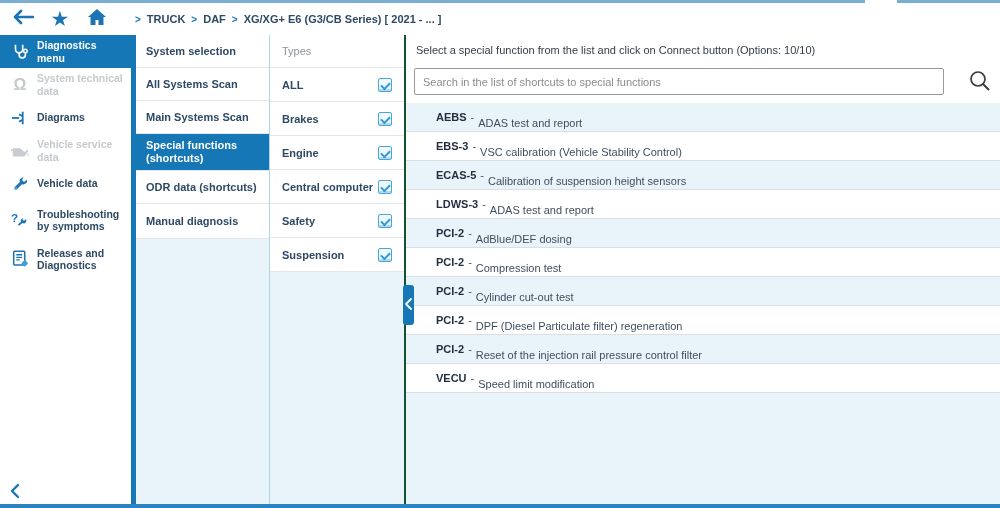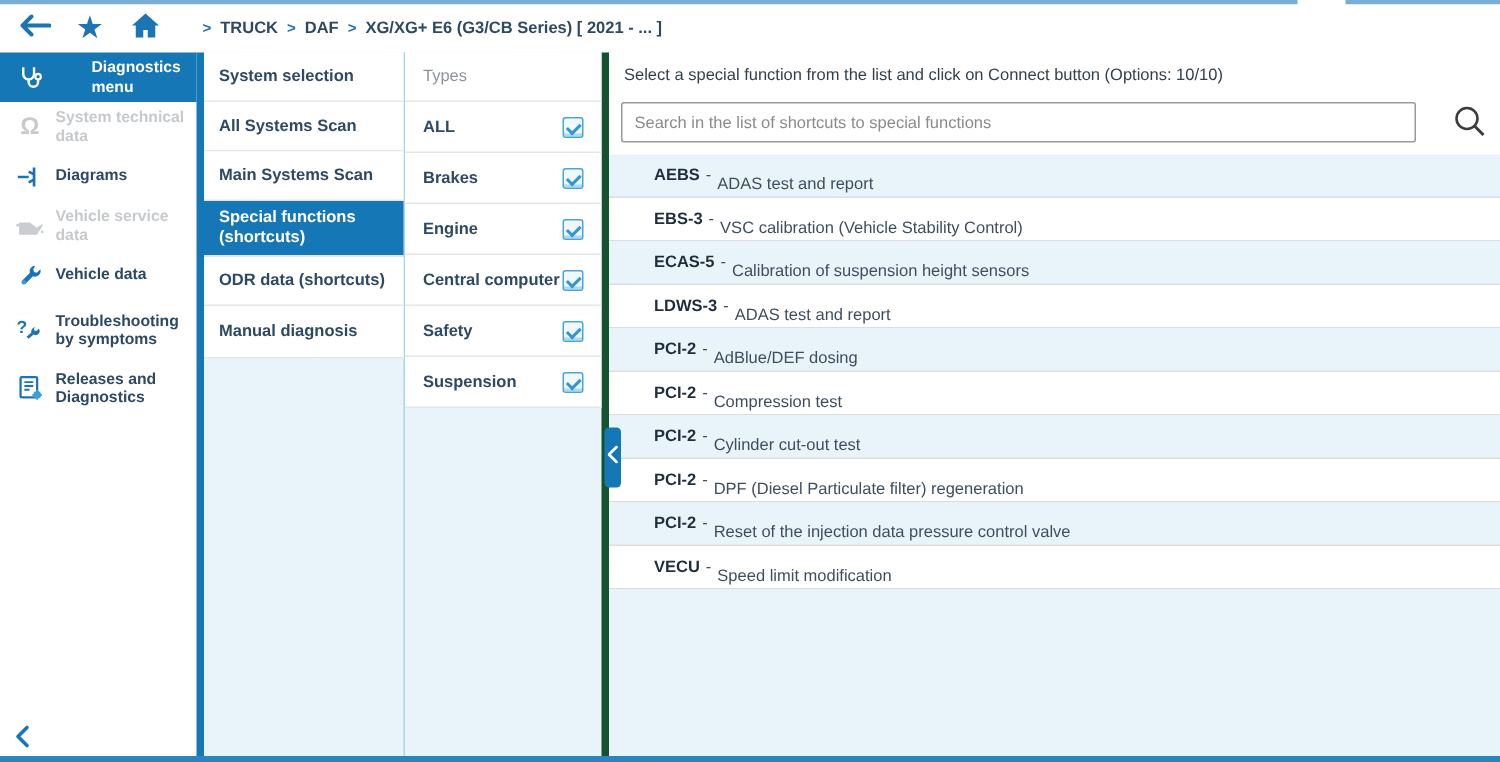--- a/index.html
+++ b/index.html
@@ -26,39 +26,39 @@
   .bc-sep { color:#1c74b4; font-size:10px; }
 
   
   .sidebar { position:absolute; left:0; top:35px; width:131px; height:469px; background:#fff; }
   .side-item { display:flex; align-items:center; height:33px; padding:0 4px 0 7px; cursor:pointer; }
   .side-item.two-line { height:40px; }
   .side-item.h38 { height:38px; }
   .side-item .icon-box { width:26px; min-width:26px; display:flex; align-items:center; justify-content:center; }
   .side-label { font-size:10.5px; font-weight:bold; color:#2e4964; line-height:1.18; padding-left:4px; }
   .side-item.selected { background:#1577b5; }
-  .side-item.selected .side-label { color:#fff;margin-left:24px; }
+  .side-item.selected .side-label { color:#fff; }
   .side-item.disabled .side-label { color:#c6cacd; }
   .glyph.omega::before { content:"\03A9"; font-size:16px; font-weight:bold; color:#c6cacd; }
   .side-collapse { position:absolute; left:10px; top:448px; cursor:pointer; }
 
   
   .vbar { position:absolute; left:131px; top:35px; width:5px; height:469px; background:#1577b5; }
 
   
   .col2 { position:absolute; left:136px; top:35px; width:134px; height:469px;
           background:#e8f4fa; border-right:1px solid #a9d6ec; }
   .menu-row { height:33px; display:flex; align-items:center; padding:0 10px; background:#fff;
               border-bottom:1px solid #e4e6e8; font-size:11px; font-weight:bold; color:#2e4964; cursor:pointer; }
   .menu-row.selected { background:#1577b5; color:#fff; height:37px; line-height:1.2; }
   .menu-row.h35 { height:35px; }
 
   
   .col3 { position:absolute; left:270px; top:35px; width:136px; height:469px;
-          background:#e8f4fa; border-right:5px solid #14532d; }
+          background:#e8f4fa; border-right:2px solid #14532d; }
   .types-header { height:33px; display:flex; align-items:center; padding:0 12px; background:#fff;
                   border-bottom:1px solid #e4e6e8; font-size:11px; color:#8d9399; }
   .type-row { height:34px; display:flex; align-items:center; justify-content:space-between;
               padding:0 12px; background:#fff; border-bottom:1px solid #e4e6e8;
               font-size:11px; font-weight:bold; color:#2e4964; cursor:pointer; }
   .checkbox { width:14px; height:14px; border:1px solid #4aa6d8; border-radius:2px;
               background:#eef8fd; position:relative; cursor:pointer;
               box-shadow: inset 0 -2px 0 rgba(60,160,215,.35); }
   .checkbox::after { content:""; position:absolute; left:2px; top:3px; width:7px; height:4px;
                      border-left:2px solid #2f97d4; border-bottom:2px solid #2f97d4;
@@ -288,21 +288,21 @@
       <span class="fn-desc">Cylinder cut-out test</span>
     </div>
     <div class="fn-item">
       <span class="fn-code">PCI-2</span>
       <span class="fn-dash">-</span>
       <span class="fn-desc">DPF (Diesel Particulate filter) regeneration</span>
     </div>
     <div class="fn-item">
       <span class="fn-code">PCI-2</span>
       <span class="fn-dash">-</span>
-      <span class="fn-desc">Reset of the injection data pressure control valve</span>
+      <span class="fn-desc">Reset of the injection rail pressure control filter</span>
     </div>
     <div class="fn-item">
       <span class="fn-code">VECU</span>
       <span class="fn-dash">-</span>
       <span class="fn-desc">Speed limit modification</span>
     </div>
   </div>
   <div class="main-fill"></div>
 </div>
 

